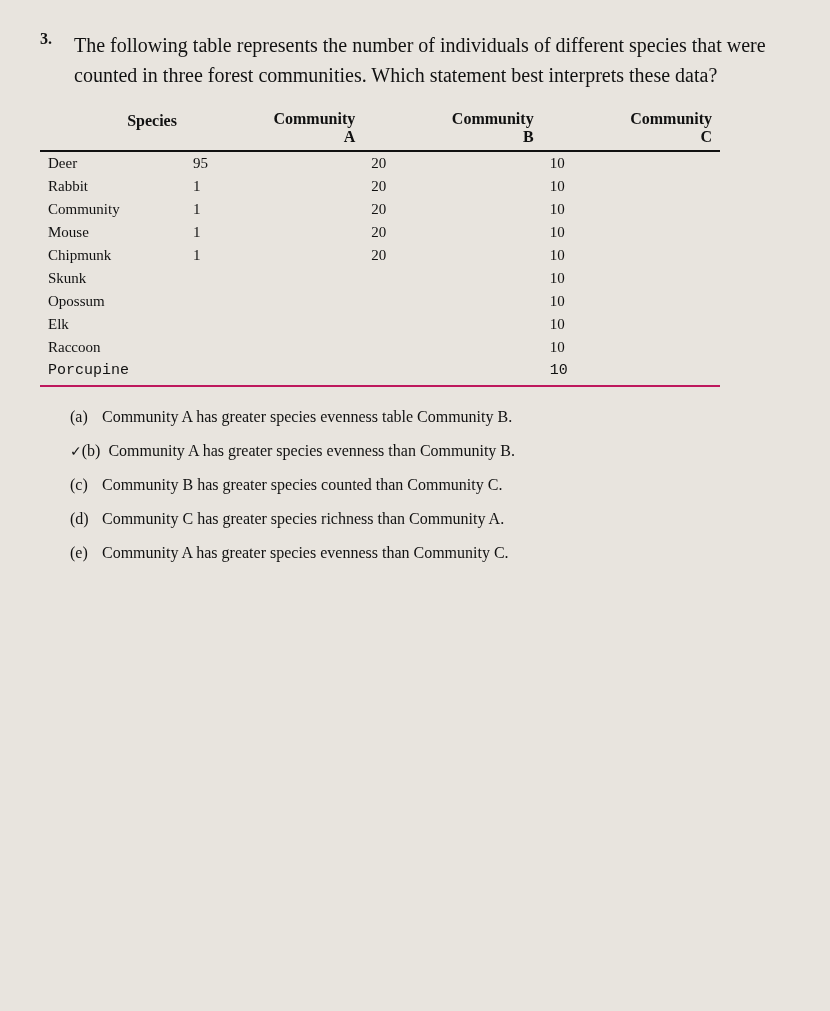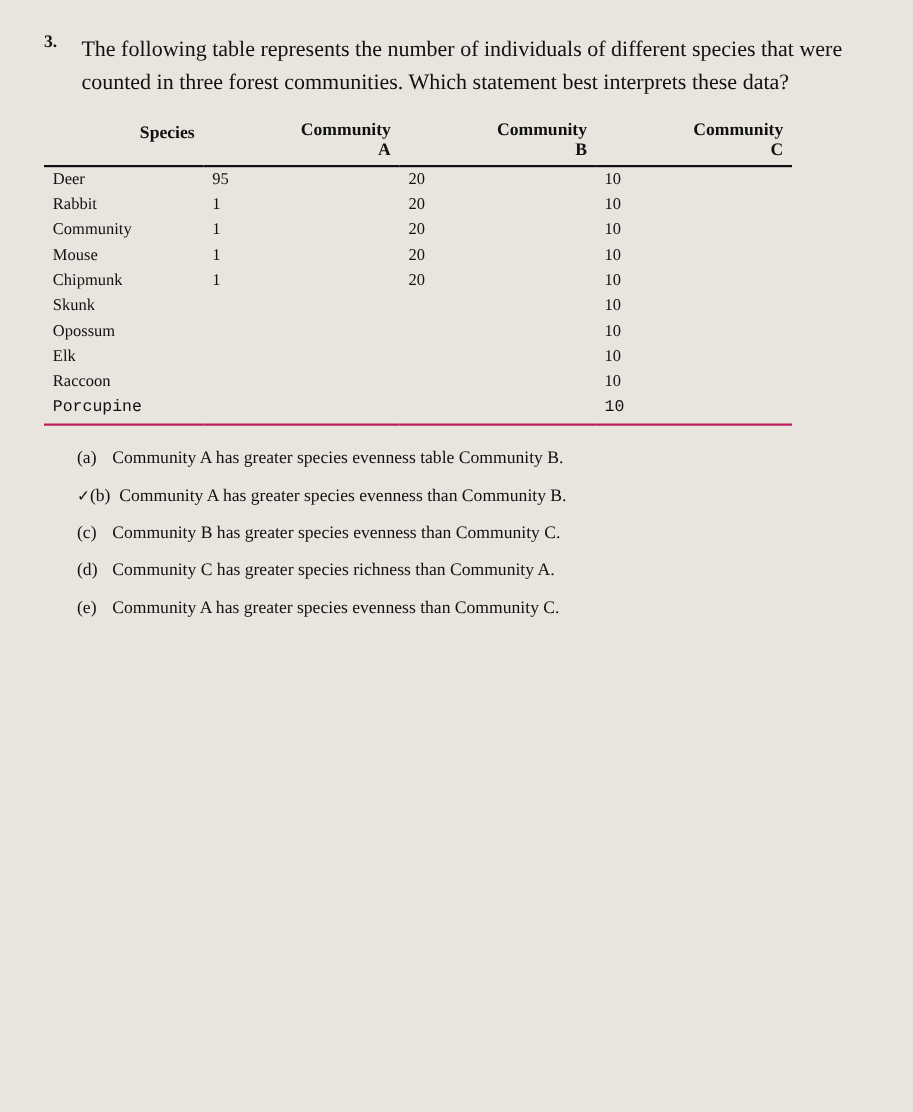--- a/index.html
+++ b/index.html
@@ -161,21 +161,21 @@
 <div class="answer-item">
       <span class="answer-label">(a)</span>
       <span class="answer-text">Community A has greater species evenness table Community B.</span>
     </div>
     <div class="answer-item">
       <span class="answer-label"><span style="font-size:14px; margin-right:0px;">✓</span>(b)</span>
       <span class="answer-text">Community A has greater species evenness than Community B.</span>
     </div>
     <div class="answer-item">
       <span class="answer-label">(c)</span>
-      <span class="answer-text">Community B has greater species evenness than Community C.</span>
+      <span class="answer-text">Community B has greater species counted than Community C.</span>
     </div>
     <div class="answer-item">
       <span class="answer-label">(d)</span>
       <span class="answer-text">Community C has greater species richness than Community A.</span>
     </div>
     <div class="answer-item">
       <span class="answer-label">(e)</span>
       <span class="answer-text">Community A has greater species evenness than Community C.</span>
     </div>
   </div>

